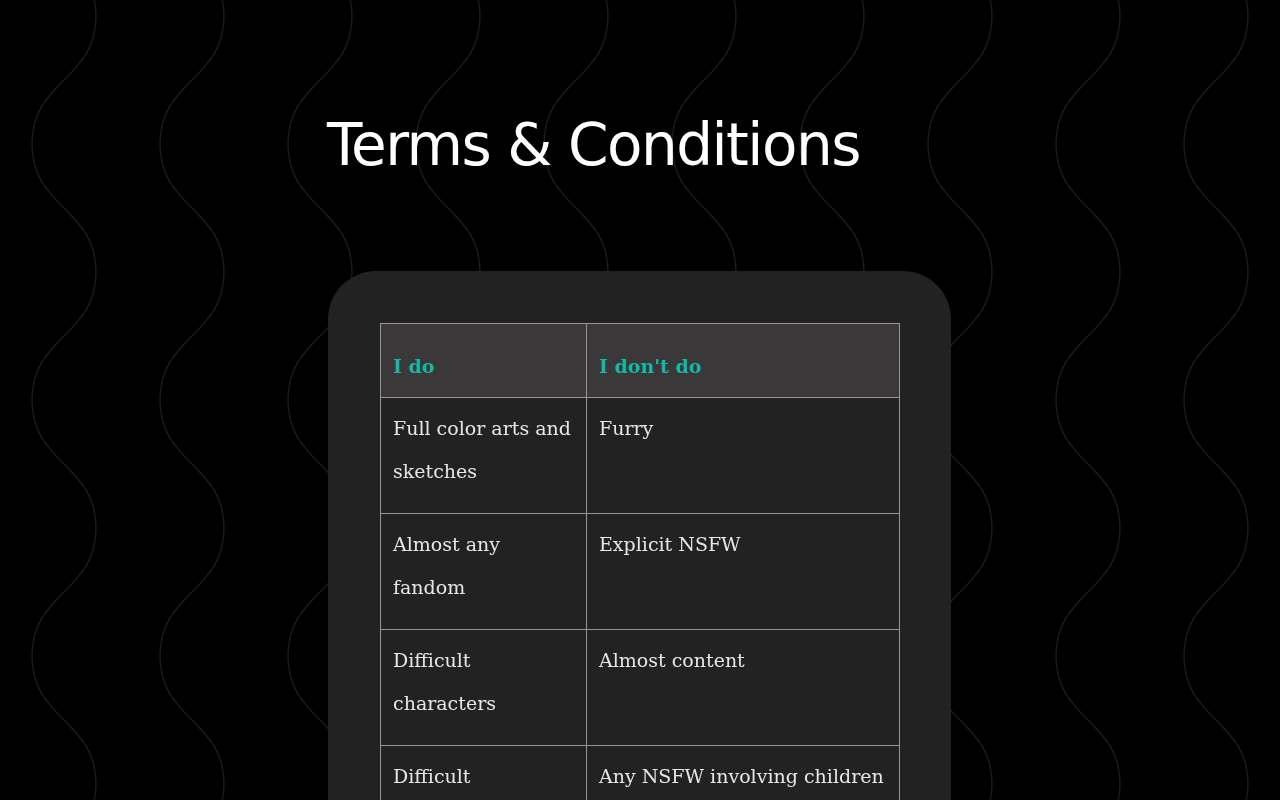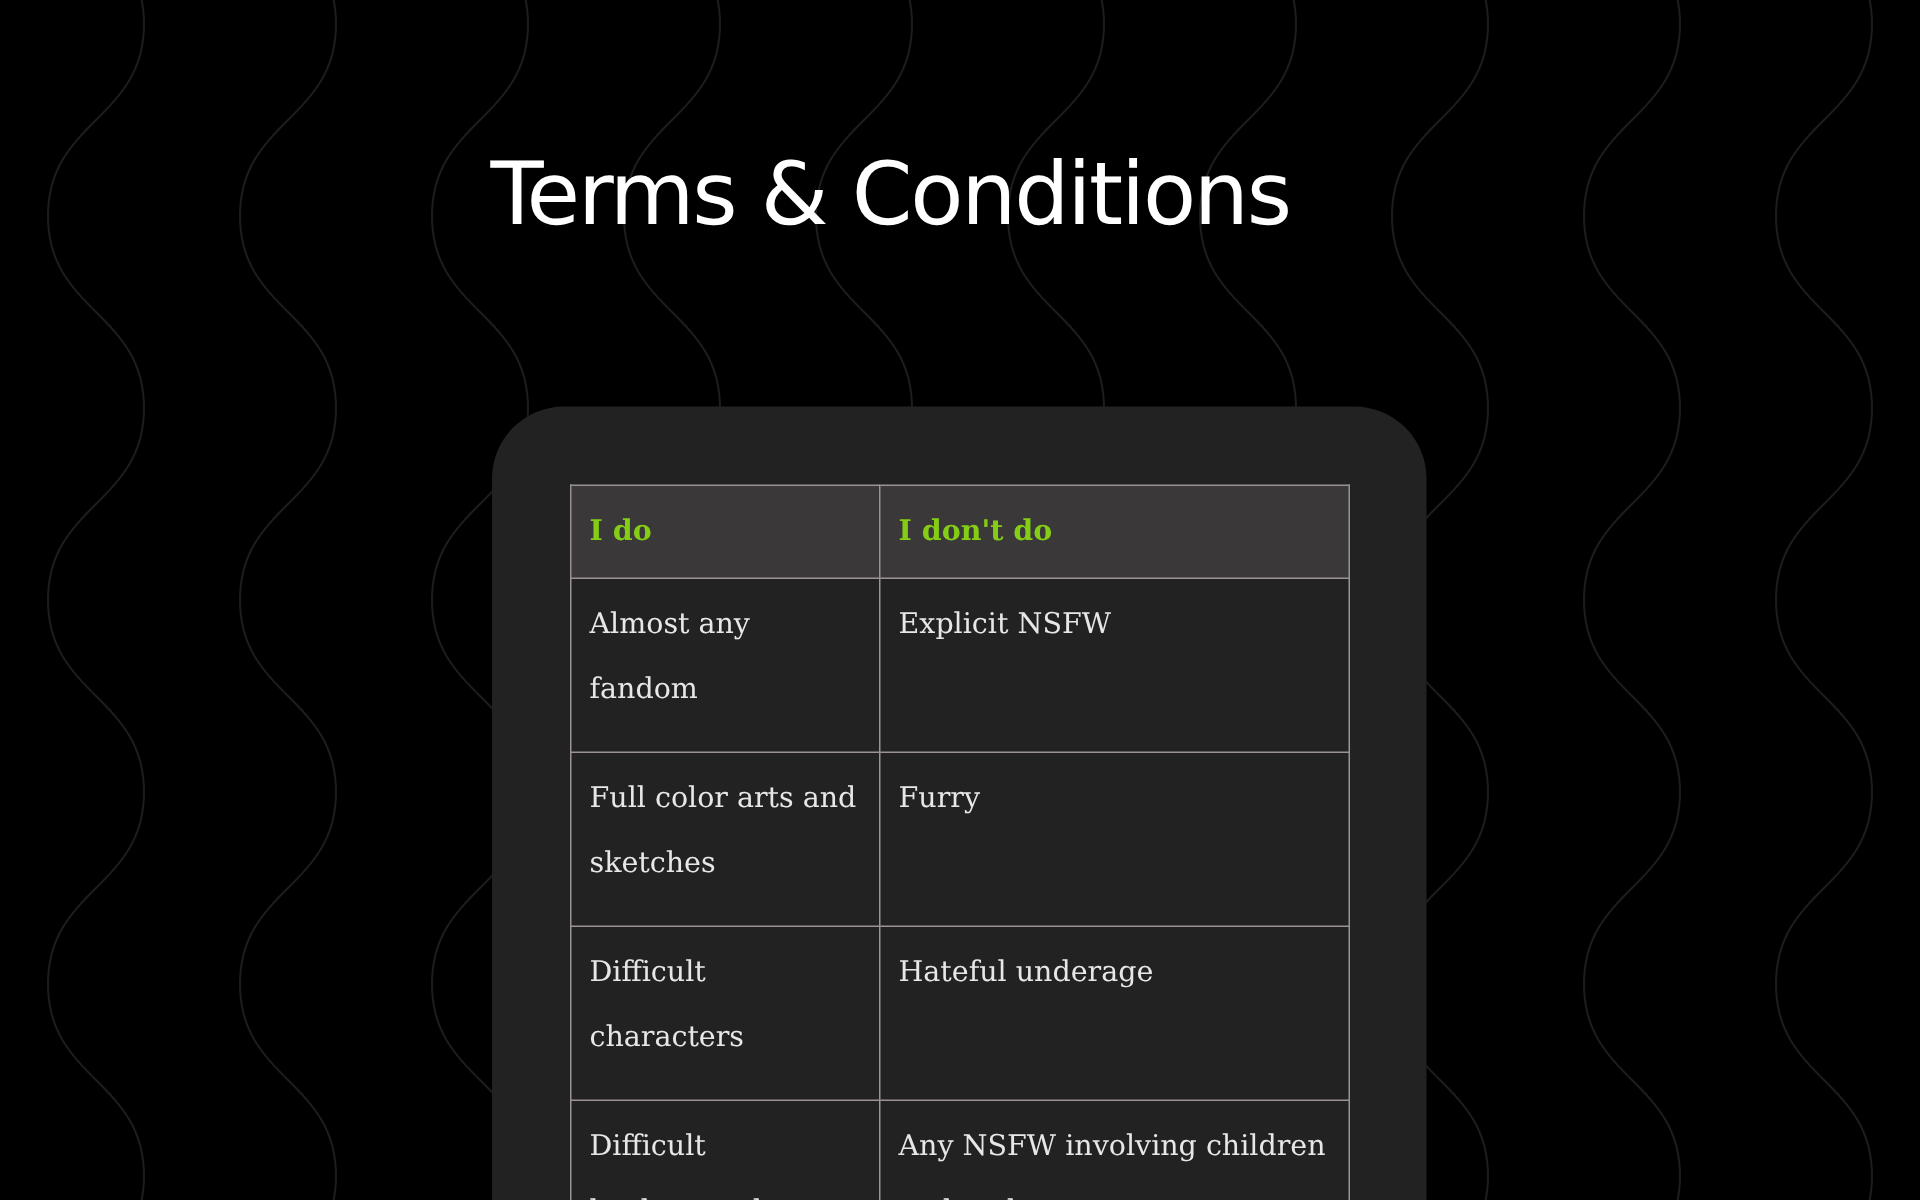--- a/index.html
+++ b/index.html
@@ -3,43 +3,43 @@
 <meta charset="utf-8">
 <style>
   html, body { margin:0; padding:0; }
   body {
     width:1280px; height:800px; overflow:hidden; position:relative;
     background:#000000;
     font-family:"DejaVu Serif", serif;
   }
   .bg-pattern { position:absolute; left:0; top:0; width:1280px; height:800px; z-index:0; }
   .page-title {
-    position:absolute; left:327px; top:92px; margin:0;
+    position:absolute; left:327px; top:108px; margin:0;
     font-family:"DejaVu Sans", sans-serif;
     font-weight:500; font-size:58px; line-height:74px;
     color:#ffffff; letter-spacing:-1.5px; z-index:1;
   }
   .card {
     position:absolute; left:328px; top:271px; width:623px; height:620px;
     background:#232223; border-radius:48px; z-index:1;
   }
   .terms-table {
     position:absolute; left:52px; top:52px;
     border-collapse:collapse; width:520px;
   }
   .terms-table th, .terms-table td {
     border:1px solid #9a9293;
     text-align:left; vertical-align:top;
     padding:9px 12px 20px 12px;
     font-family:"DejaVu Serif", serif;
     color:#e8e6e6; font-size:19px; line-height:43px;
   }
   .terms-table th {
-    background:#3a3839; font-weight:bold; color:#84cc16;
-    padding:9px 12px 9px 12px;
+    background:#3a3839; font-weight:bold; color:#14b8a6;
+    padding:21px 12px 9px 12px;
   }
   .terms-table td { background:#232223; font-weight:300; }
   .col-do { width:181px; }
   .terms-table tr.body-row { height:105px; }
 </style>
 </head>
 <body>
 
 <svg class="bg-pattern" xmlns="http://www.w3.org/2000/svg" width="1280" height="800">
   <defs>
@@ -55,30 +55,30 @@
 <div class="card">
   <table class="terms-table">
     <thead>
       <tr>
         <th class="col-do">I do</th>
         <th>I don't do</th>
       </tr>
     </thead>
     <tbody>
       <tr class="body-row">
+        <td>Full color arts and sketches</td>
+        <td>Furry</td>
+      </tr>
+      <tr class="body-row">
         <td>Almost any fandom</td>
         <td>Explicit NSFW</td>
       </tr>
       <tr class="body-row">
-        <td>Full color arts and sketches</td>
-        <td>Furry</td>
-      </tr>
-      <tr class="body-row">
         <td>Difficult characters</td>
-        <td>Hateful underage</td>
+        <td>Almost content</td>
       </tr>
       <tr class="body-row">
         <td>Difficult backgrounds</td>
         <td>Any NSFW involving children and underage actors as</td>
       </tr>
     </tbody>
   </table>
 </div>
 
 </body></html>

